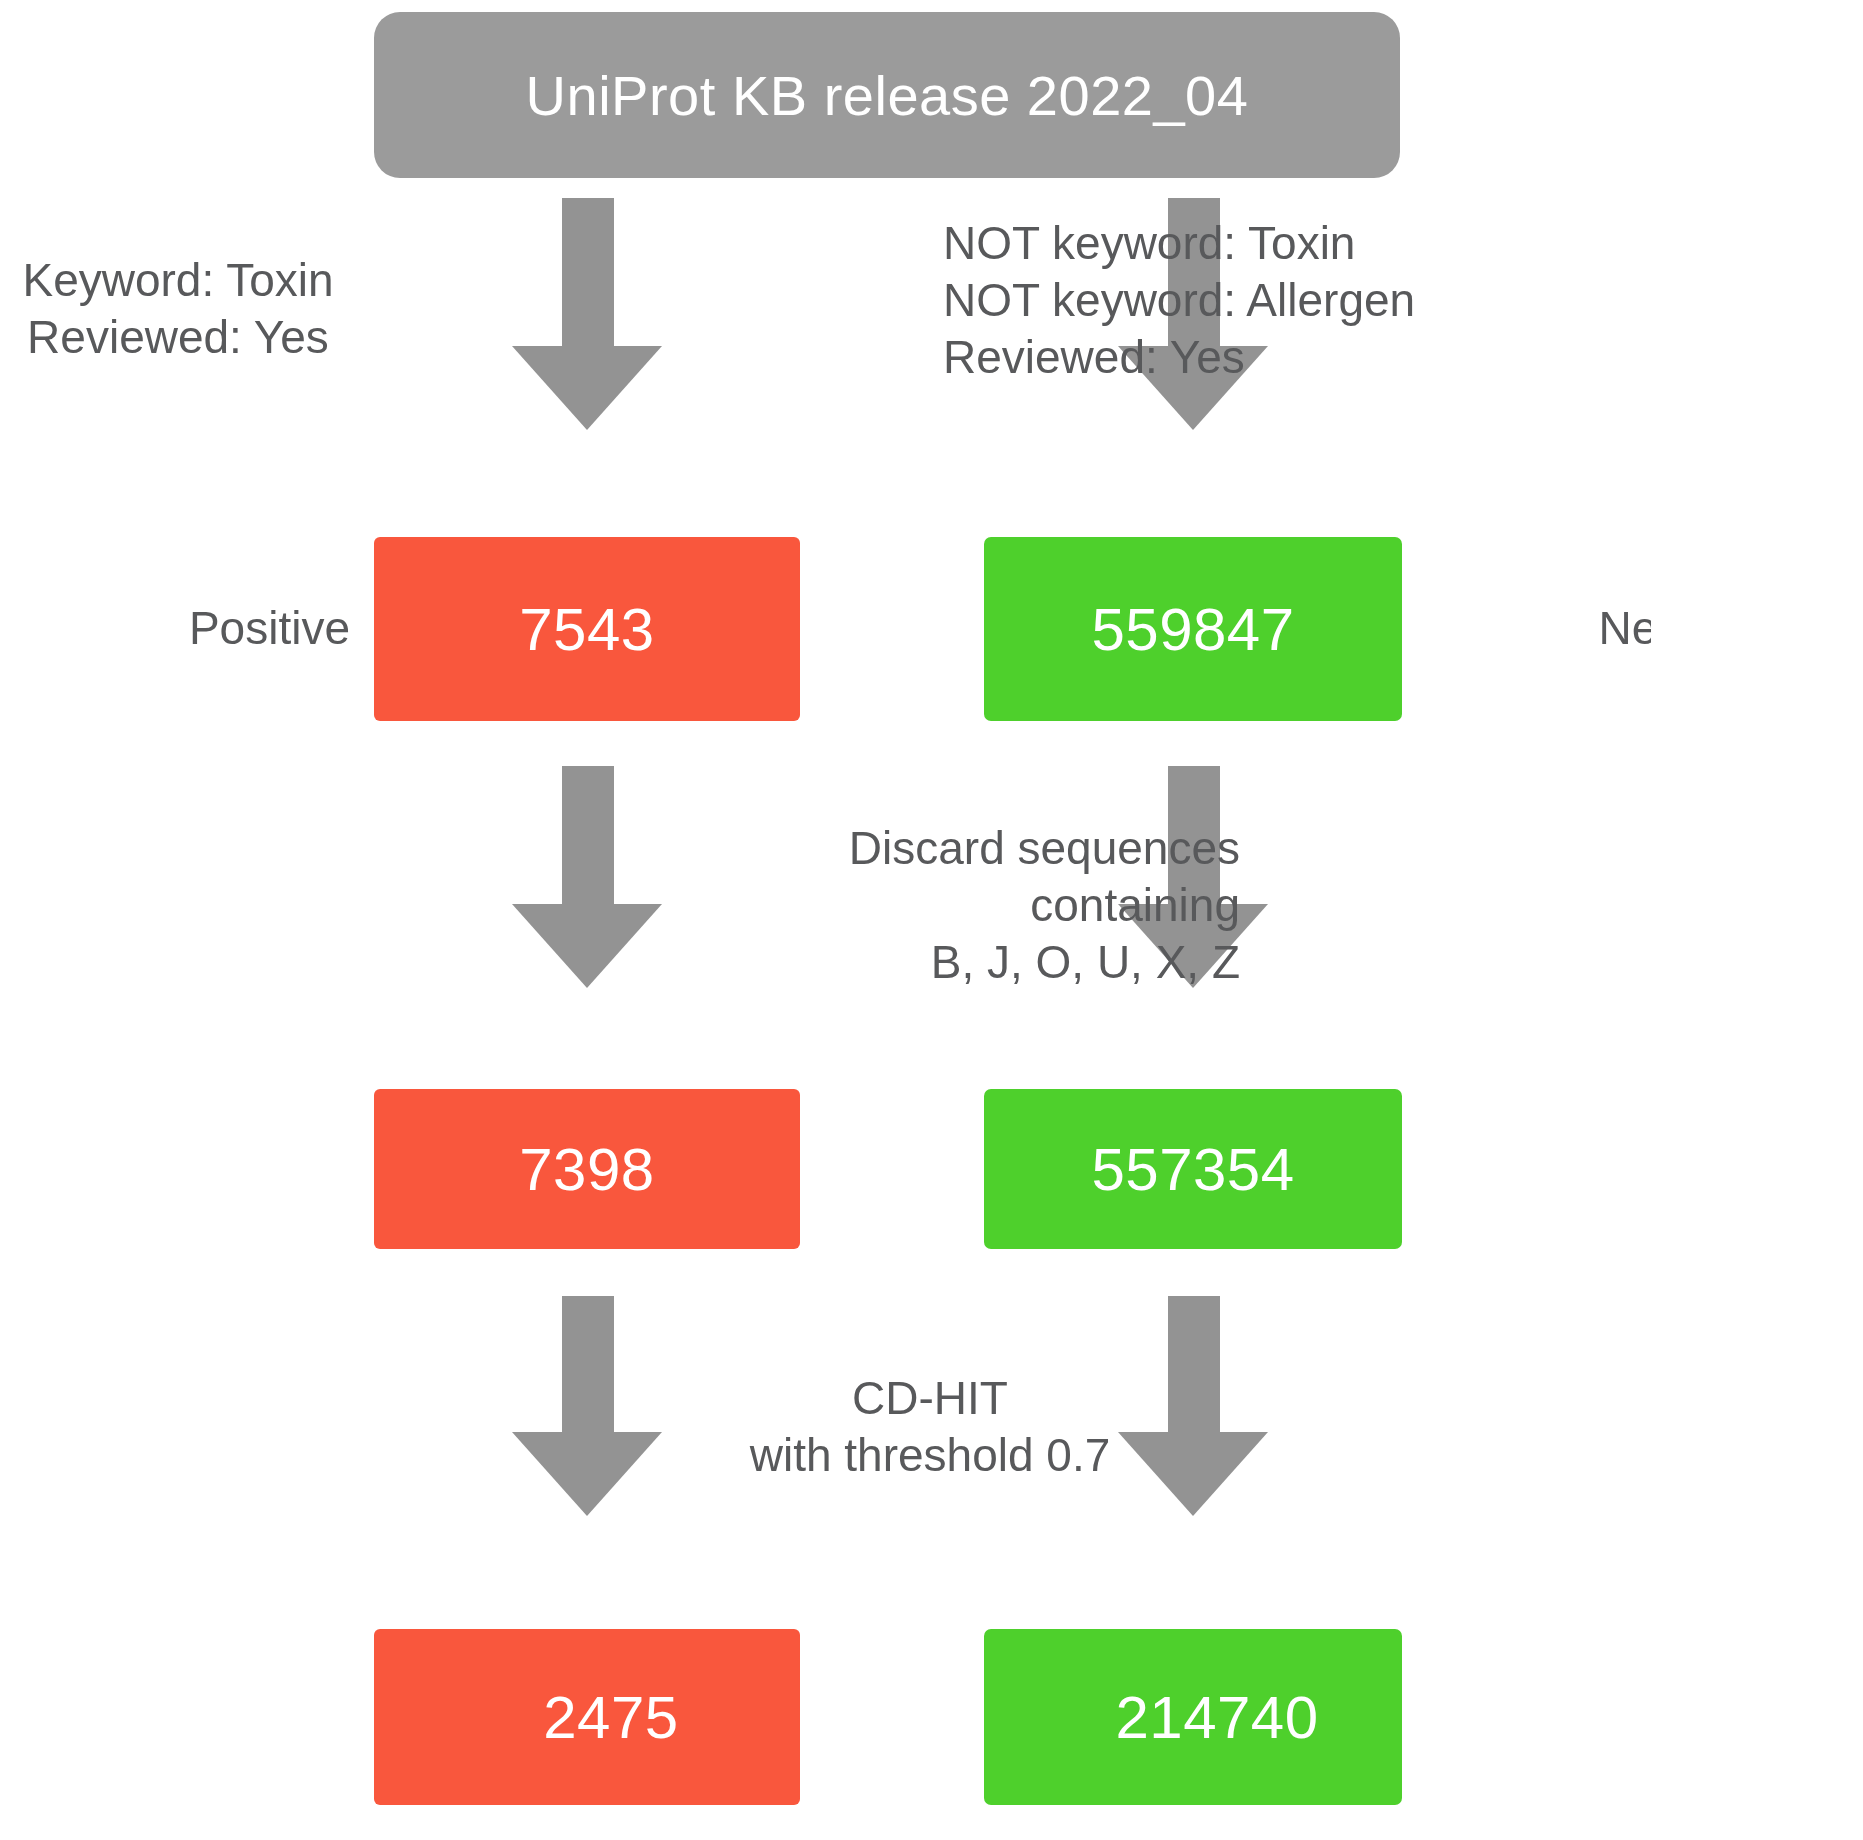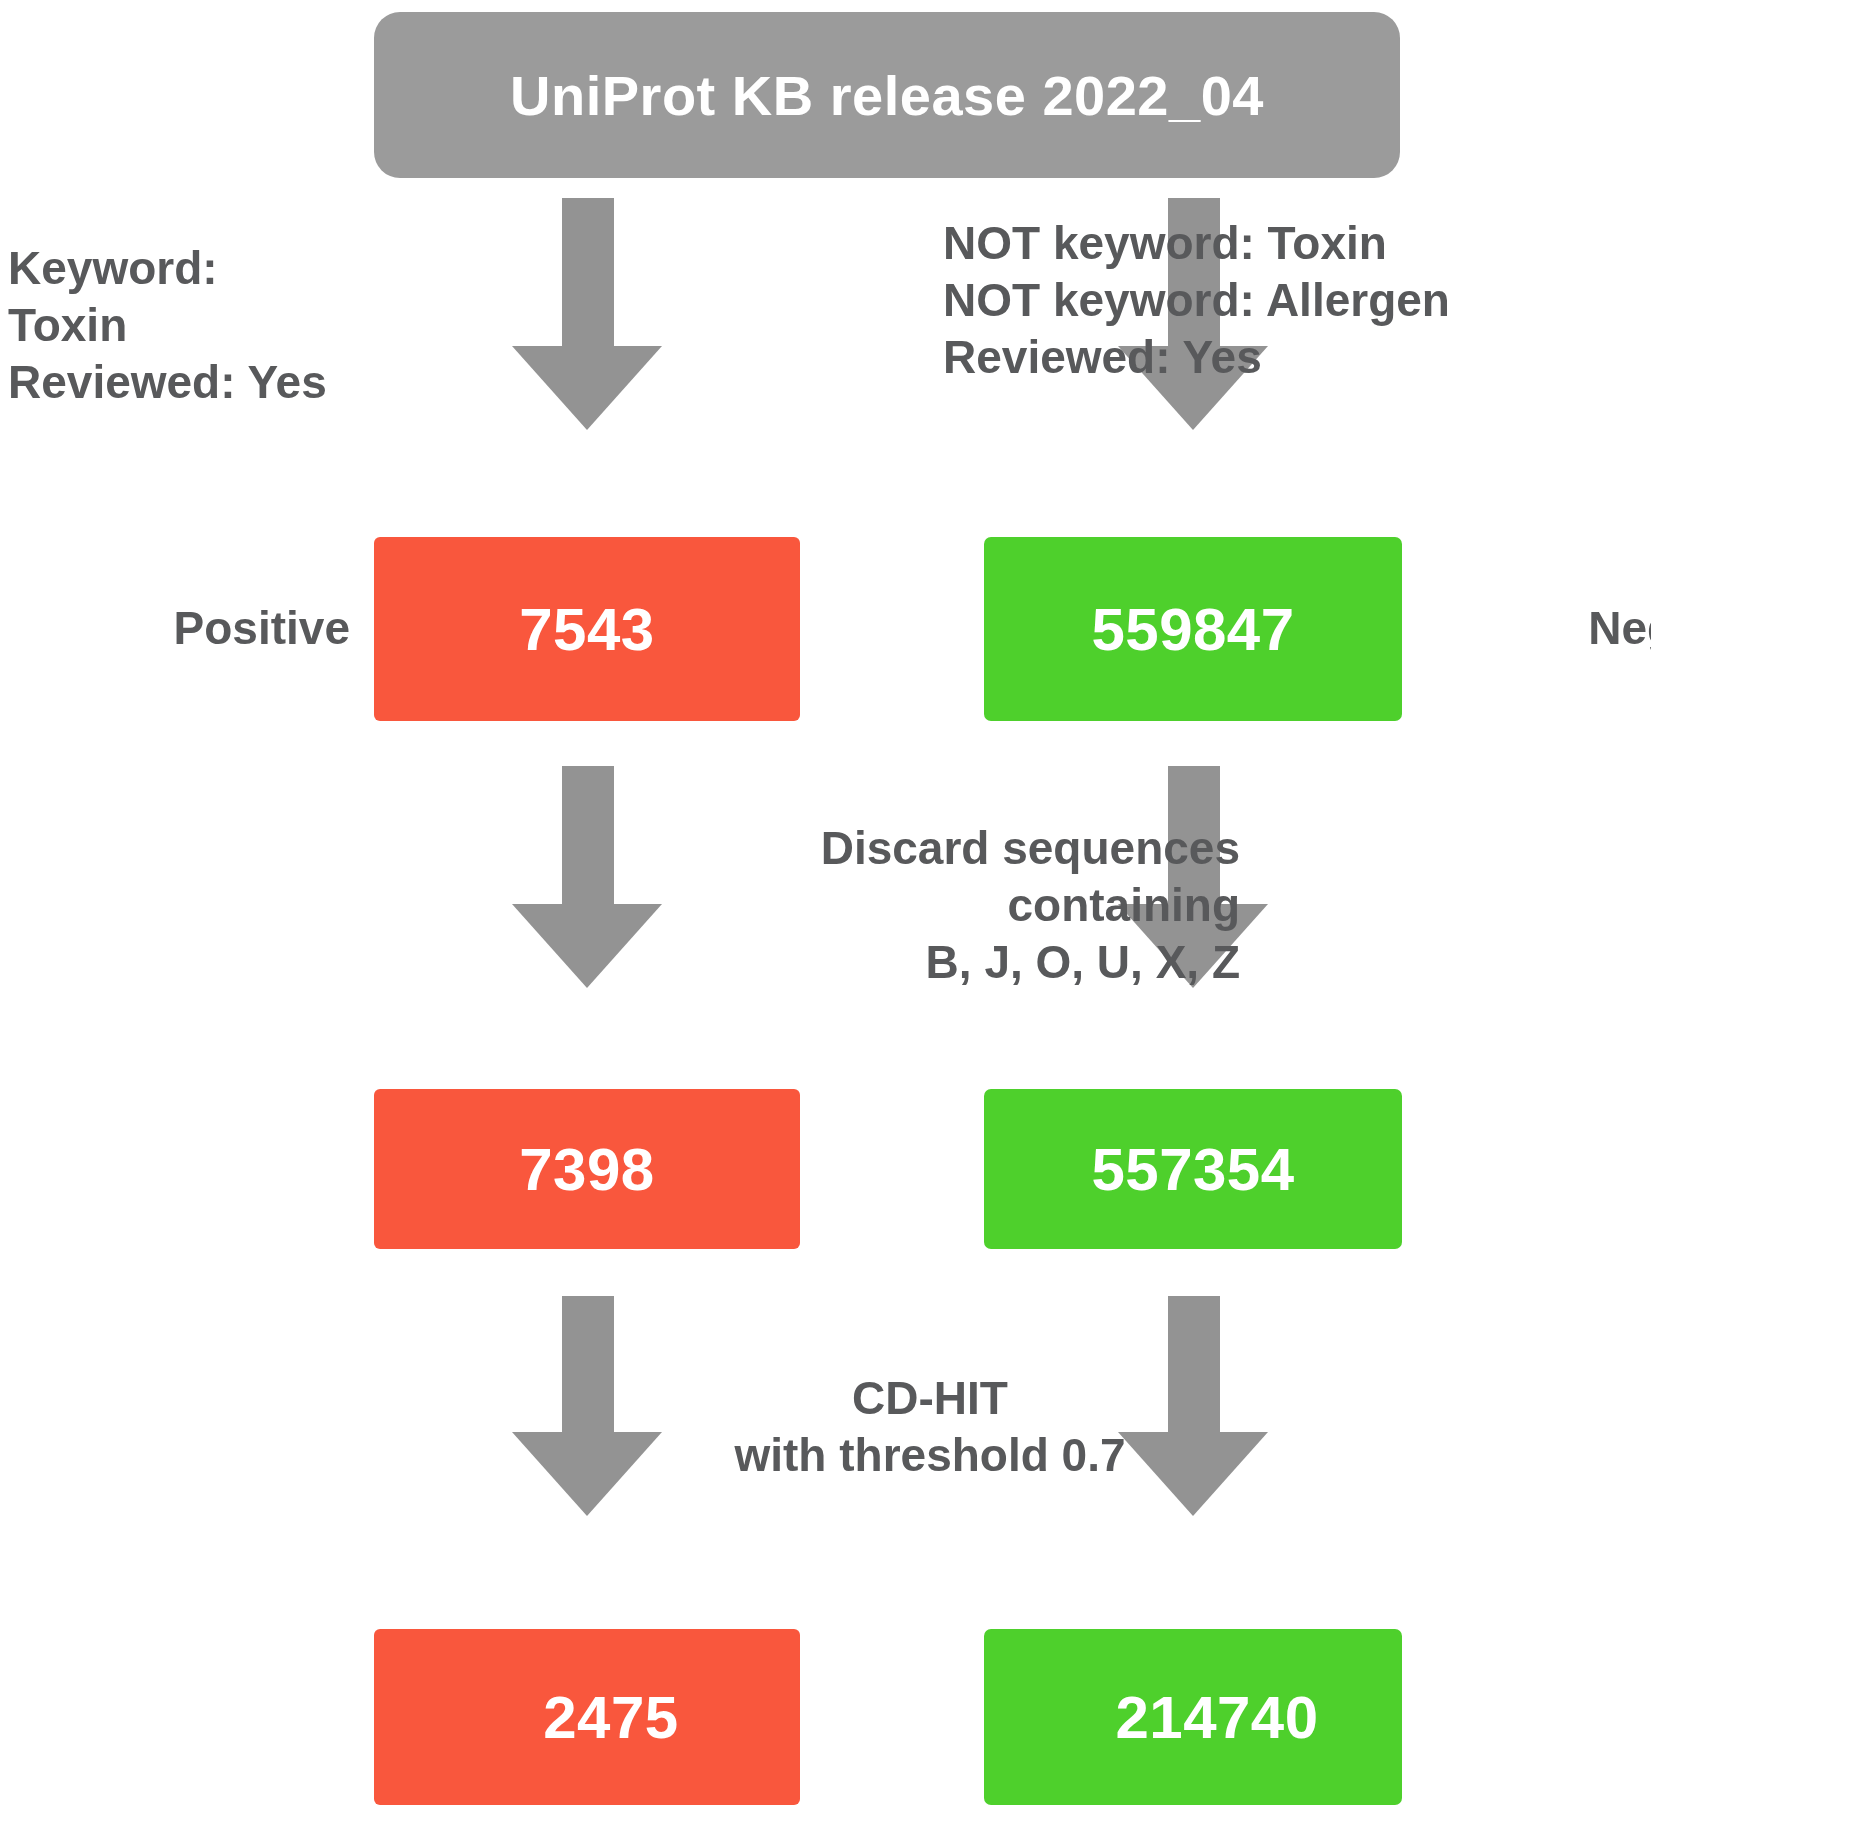--- a/index.html
+++ b/index.html
@@ -10,21 +10,20 @@
   body {
     font-family: "Liberation Sans", sans-serif;
     color: #58595b;
   }
   #canvas {
     position: relative;
     width: 1651px;
     height: 1840px;
     background: #ffffff;
     overflow: hidden;
-    font-weight: bold;
   }
   .node {
     position: absolute;
     display: flex;
     align-items: center;
     justify-content: center;
     border-radius: 26px;
     color: #ffffff;
     font-size: 60px;
     letter-spacing: 0.5px;
@@ -95,23 +94,23 @@
 
   .label {
     position: absolute;
     font-size: 46px;
     line-height: 1.24;
     color: #58595b;
     white-space: pre-line;
   }
   .label-left-cond {
     left: 8px;
-    top: 240px;
+    top: 252px;
     width: 340px;
-    text-align: left;
+    text-align: center;
   }
   .label-right-cond {
     right: 8px;
     top: 215px;
     width: 700px;
     text-align: left;
   }
   .label-positive {
     left: 90px;
     top: 600px;

